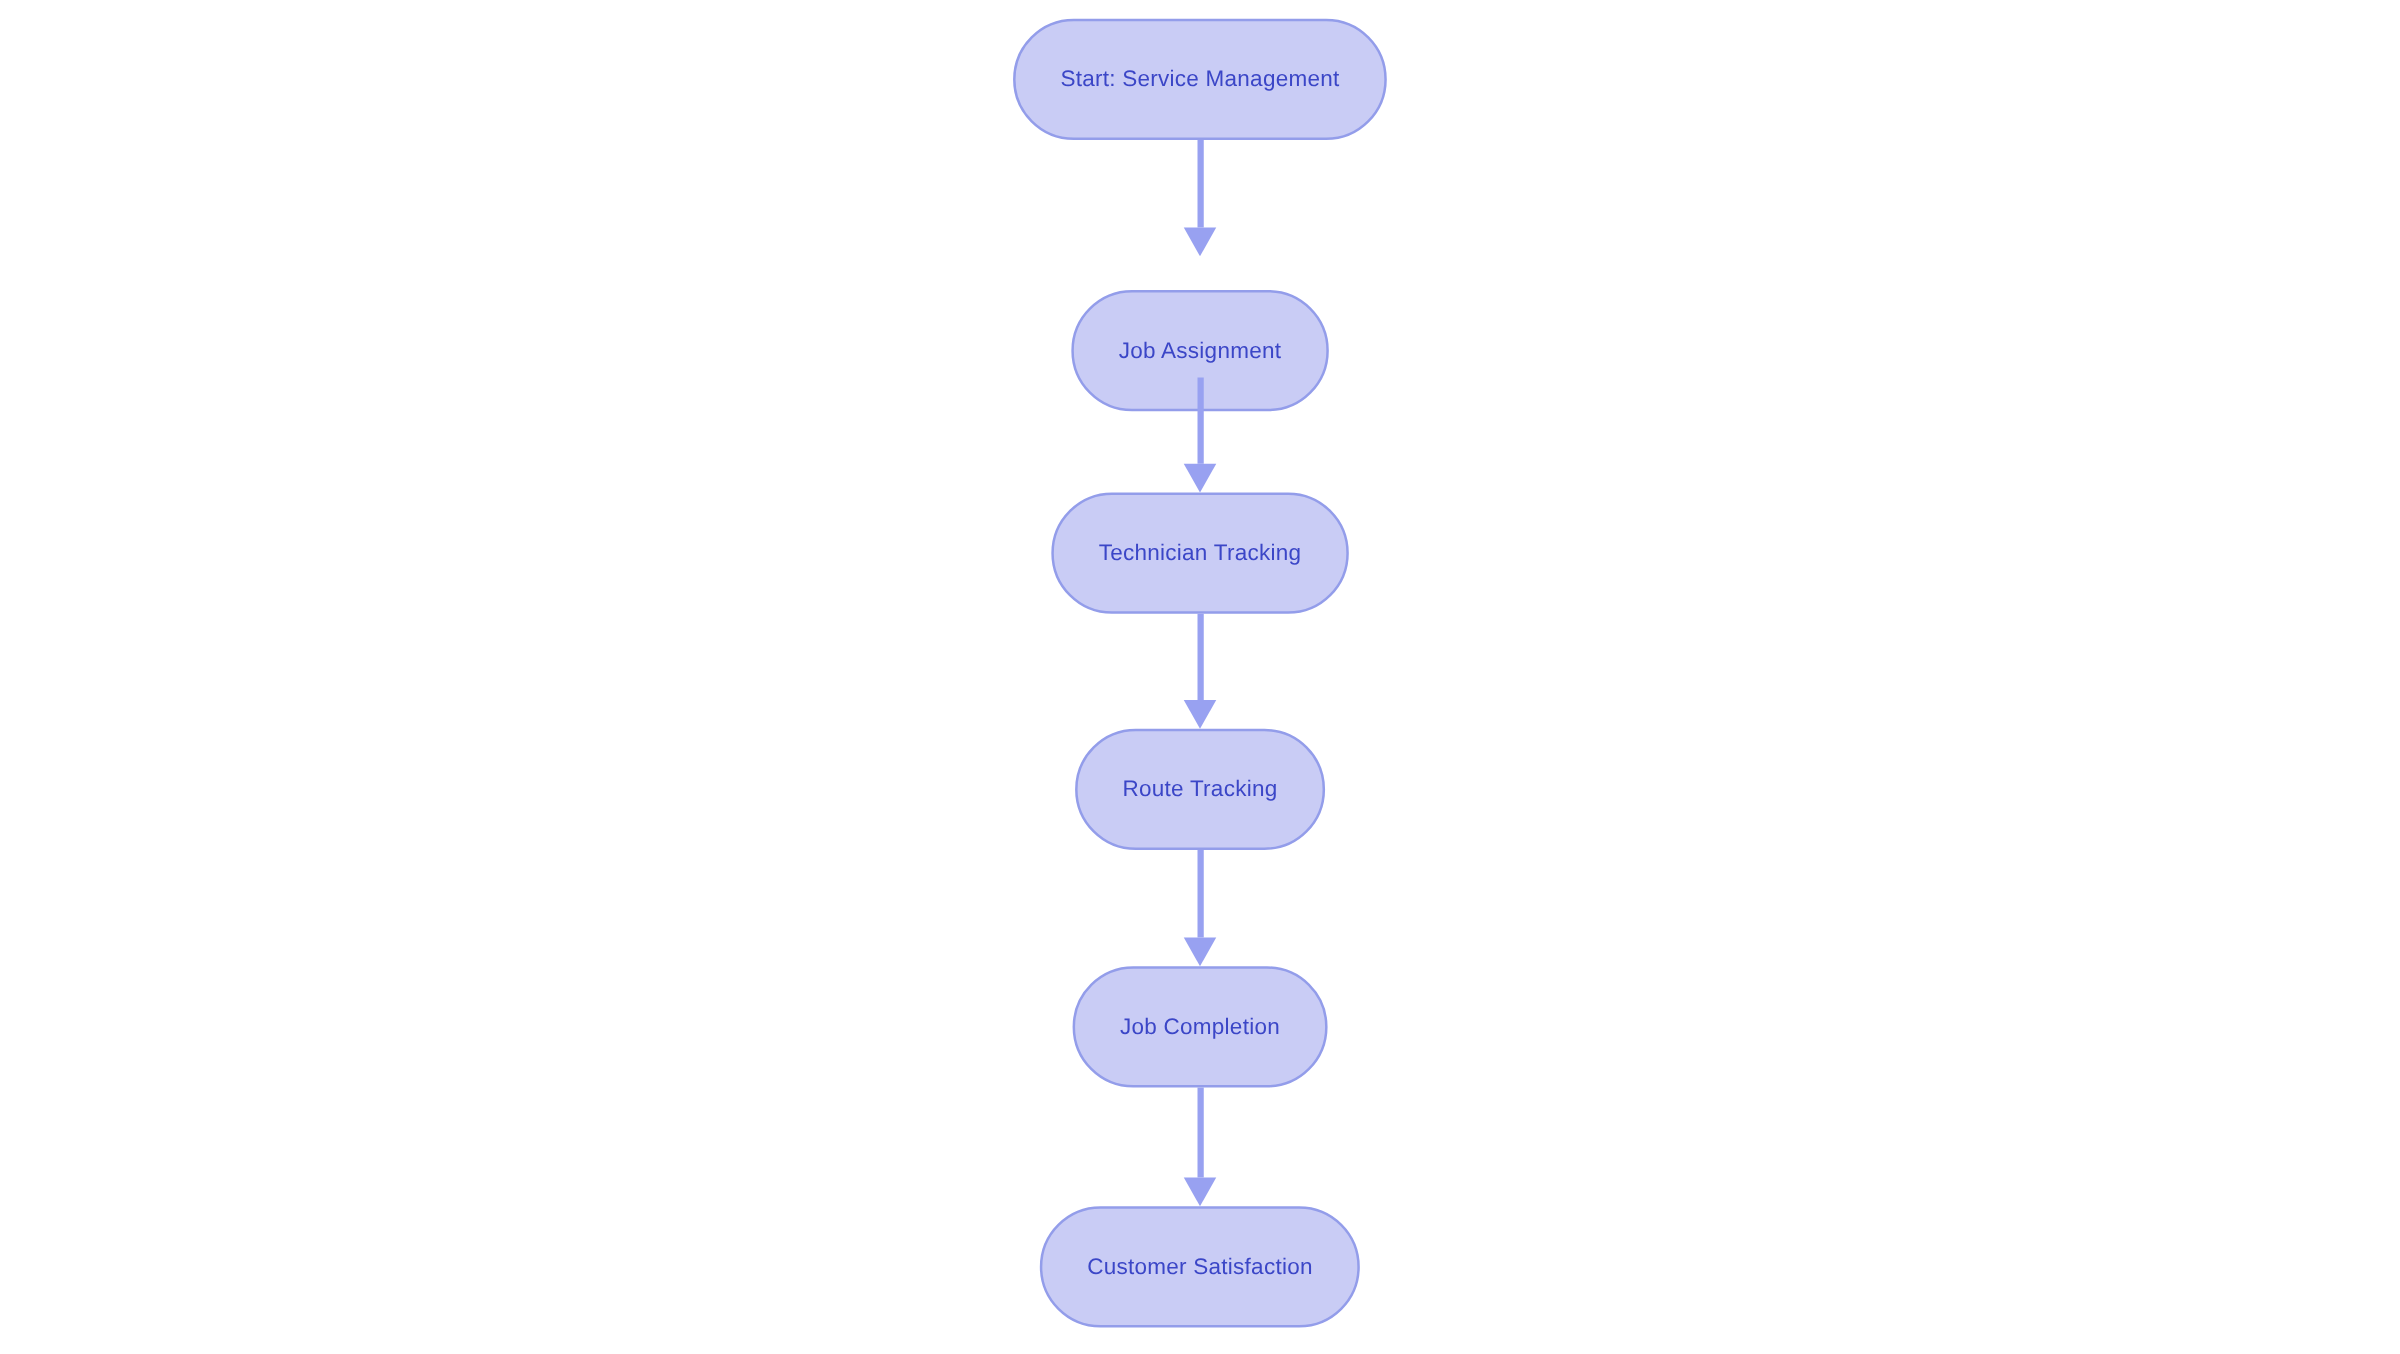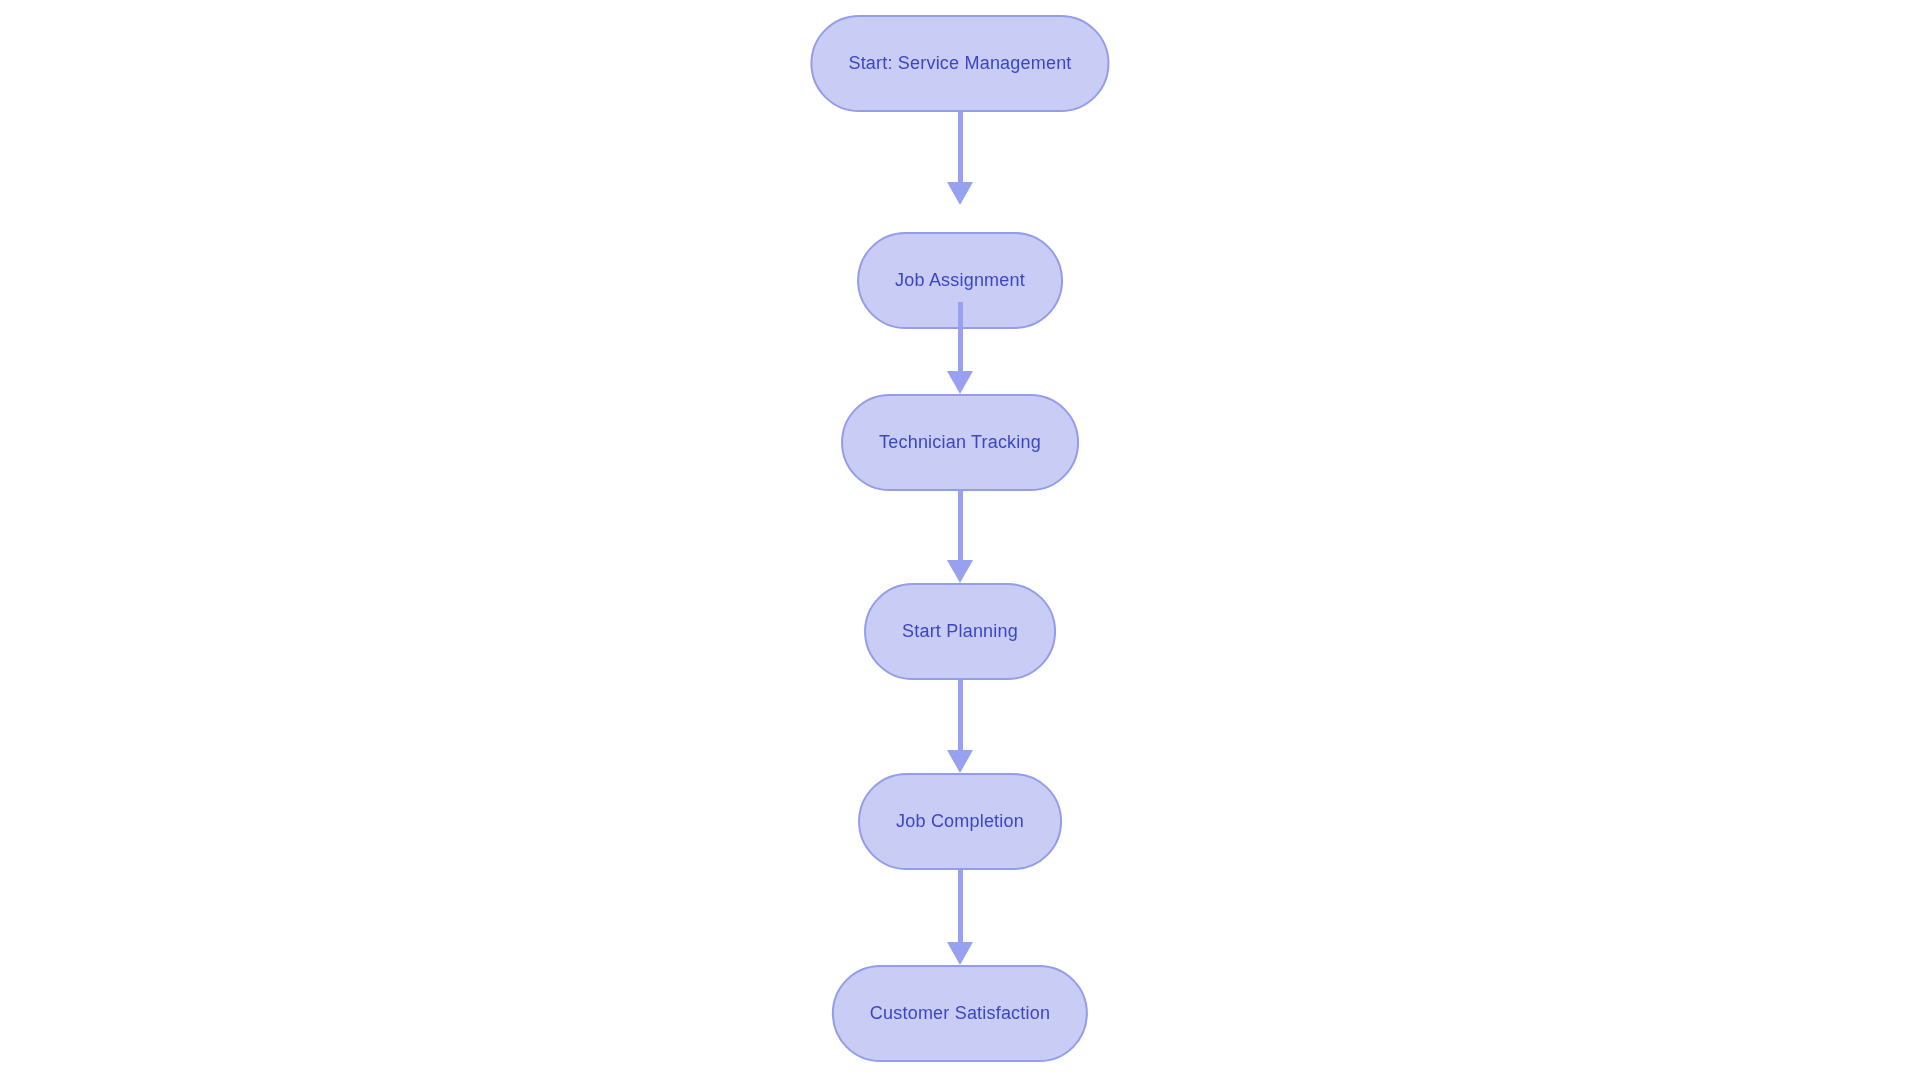--- a/index.html
+++ b/index.html
@@ -96,21 +96,21 @@
   <div class="node n2">
     <span class="node-label">Technician Tracking</span>
   </div>
 
   <div class="arrow a2">
     <div class="arrow-line"></div>
     <div class="arrow-head"></div>
   </div>
 
   <div class="node n3">
-    <span class="node-label">Start Planning</span>
+    <span class="node-label">Route Tracking</span>
   </div>
 
   <div class="arrow a3">
     <div class="arrow-line"></div>
     <div class="arrow-head"></div>
   </div>
 
   <div class="node n4">
     <span class="node-label">Job Completion</span>
   </div>

